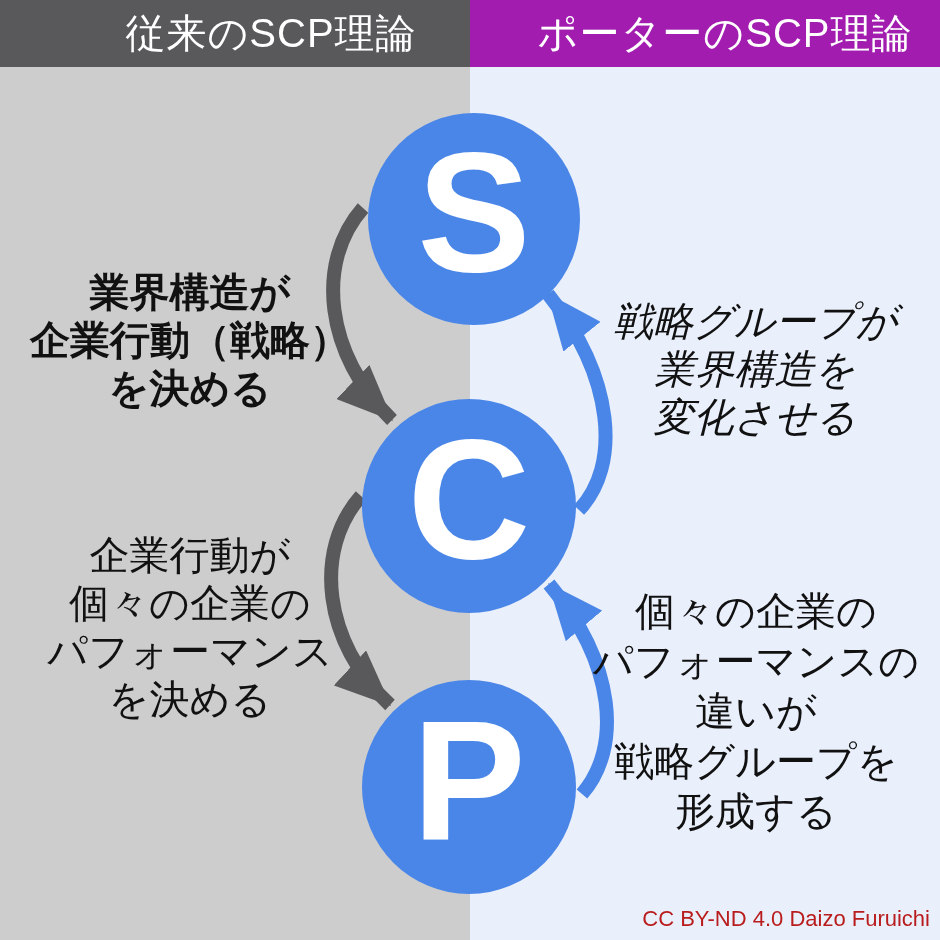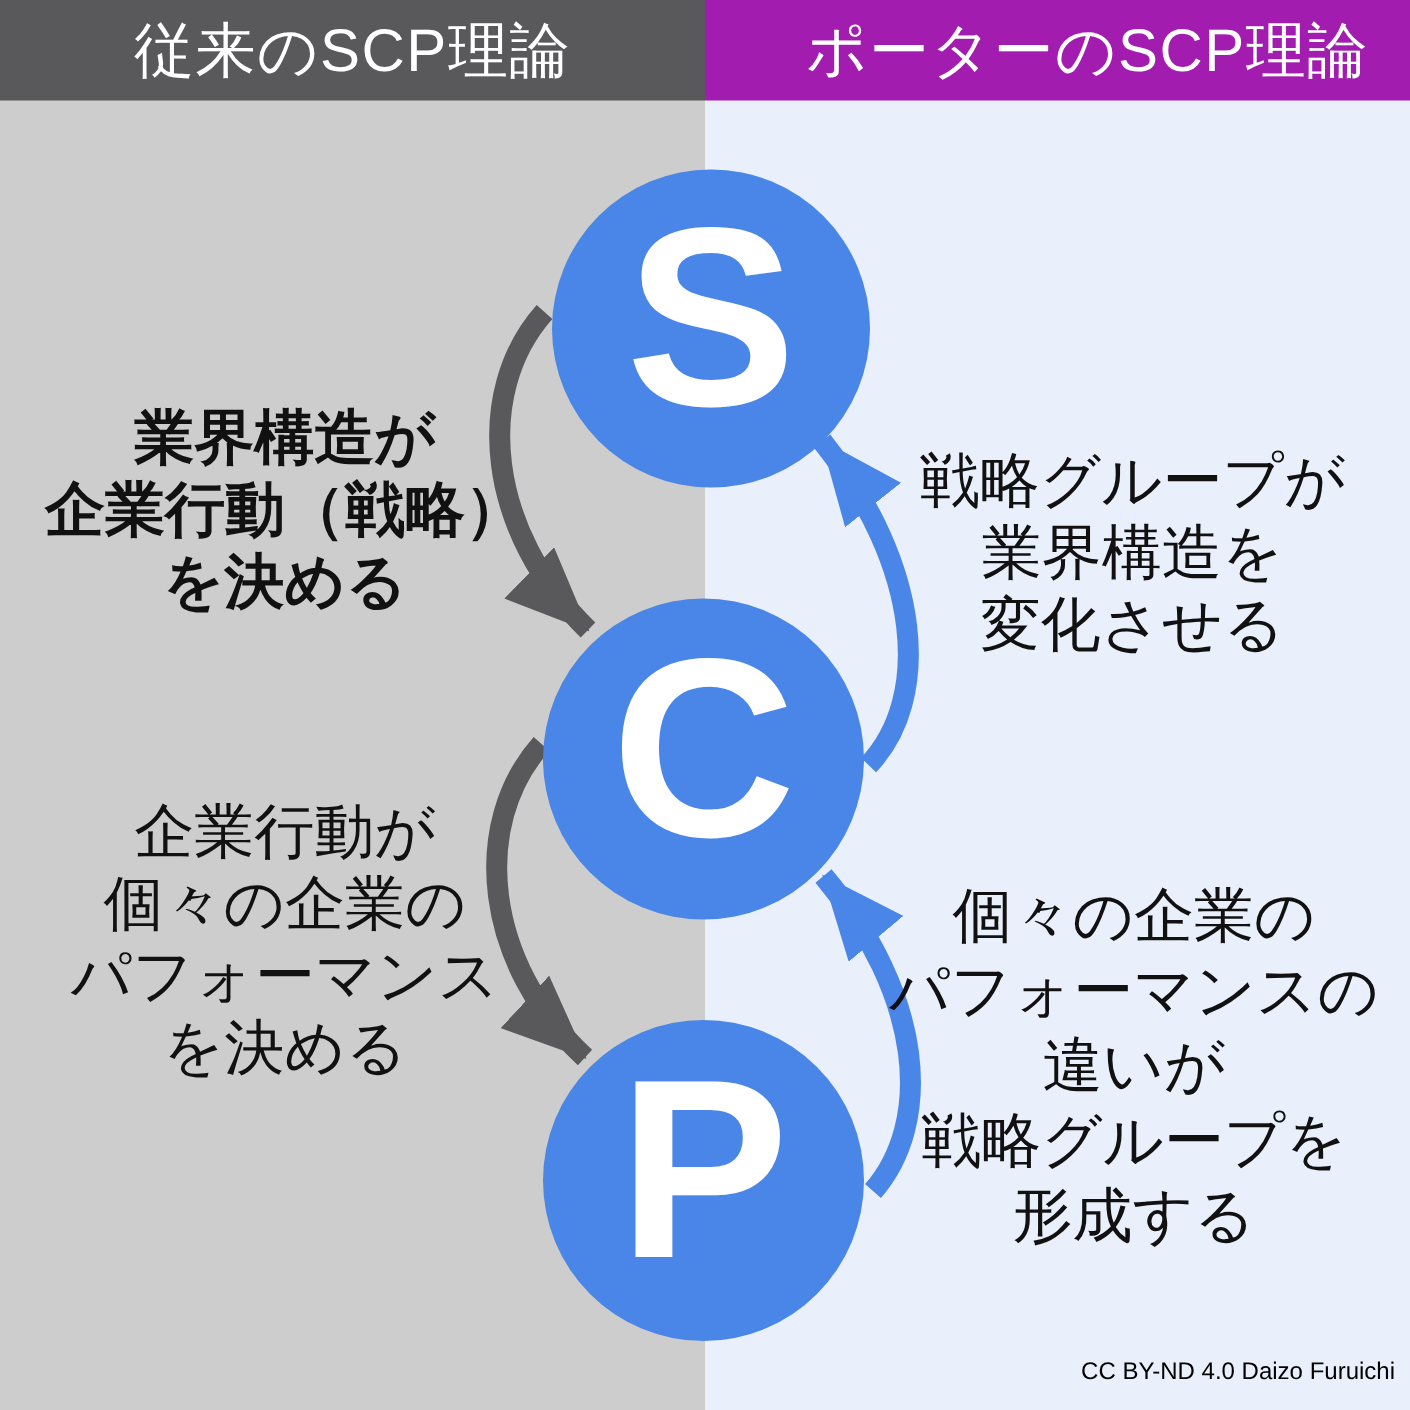--- a/index.html
+++ b/index.html
@@ -23,21 +23,21 @@
     position: absolute; left: 470px; top: 0; width: 470px; height: 940px;
     background: #E9EFFB;
   }
   
   .hdr {
     position: absolute; top: 0; height: 67px; width: 470px;
     display: flex; align-items: center; justify-content: center;
     color: #ffffff; font-size: 40px; letter-spacing: 1px;
     z-index: 4;
   }
-  .hdr-left  { left: 0;   background: #59585B; }
+  .hdr-left  { left: 0;   background: #59585B; padding-left: 36px; }
   .hdr-right { left: 470px; background: #a21caf; padding-left: 20px; }
 
   
   .arrow-layer {
     position: absolute; left: 0; top: 0; width: 940px; height: 940px;
     z-index: 1;
   }
 
   
   .node {
@@ -63,28 +63,28 @@
     position: absolute;
     color: #111111;
     font-size: 40px;
     line-height: 48px;
     text-align: center;
     white-space: pre-line;
     z-index: 3;
   }
   .note-l1 { left: 10px;  top: 268px; width: 360px; font-weight: bold; }
   .note-l2 { left: 10px;  top: 504px; width: 360px; margin-top: 27px; }
-  .note-r1 { left: 575px; top: 297px; width: 360px; }
+  .note-r1 { left: 575px; top: 297px; width: 360px; font-style: italic; }
   .note-r2 { left: 575px; top: 586px; width: 362px; line-height: 50px; }
 
   .credit {
     position: absolute;
     right: 10px; top: 906px;
-    color: #000000;
-    font-size: 16px;
+    color: #b91c1c;
+    font-size: 22px;
     z-index: 3;
   }
 </style>
 </head>
 <body>
 
 <div class="canvas">
 
   <div class="bg-left"></div>
   <div class="bg-right"></div>

